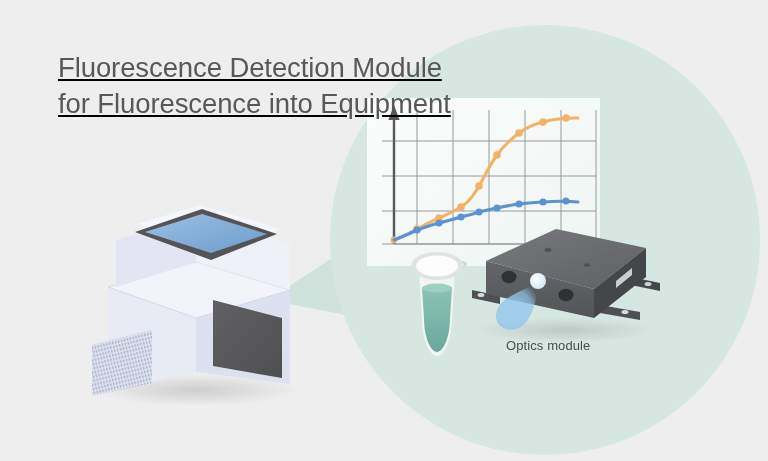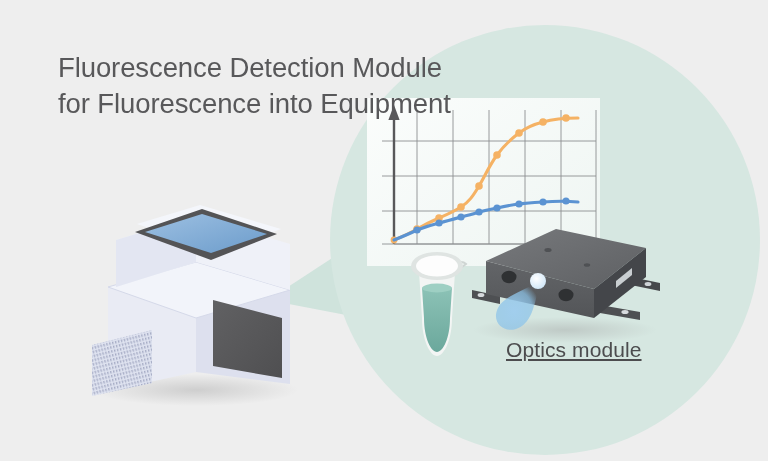--- a/index.html
+++ b/index.html
@@ -25,38 +25,38 @@
     top: 0;
     width: 768px;
     height: 461px;
   }
   .title-block {
     position: absolute;
     left: 58px;
     top: 50px;
     width: 430px;
     z-index: 20;
+    text-decoration: underline;
   }
   .title-line {
     font-size: 27.5px;
     line-height: 36px;
     color: #58585a;
     letter-spacing: -0.1px;
     white-space: nowrap;
   }
   .caption-optics {
     position: absolute;
     left: 506px;
     top: 338px;
-    font-size: 21px;
+    font-size: 13px;
     color: #4c4c4e;
     letter-spacing: 0.1px;
     z-index: 20;
     white-space: nowrap;
-    text-decoration: underline;
   }
 </style>
 </head>
 <body>
 
 <div id="stage">
 
   <svg id="art" viewBox="0 0 768 461">
     <defs>
       <linearGradient id="gScreen" x1="0" y1="0" x2="1" y2="1">

